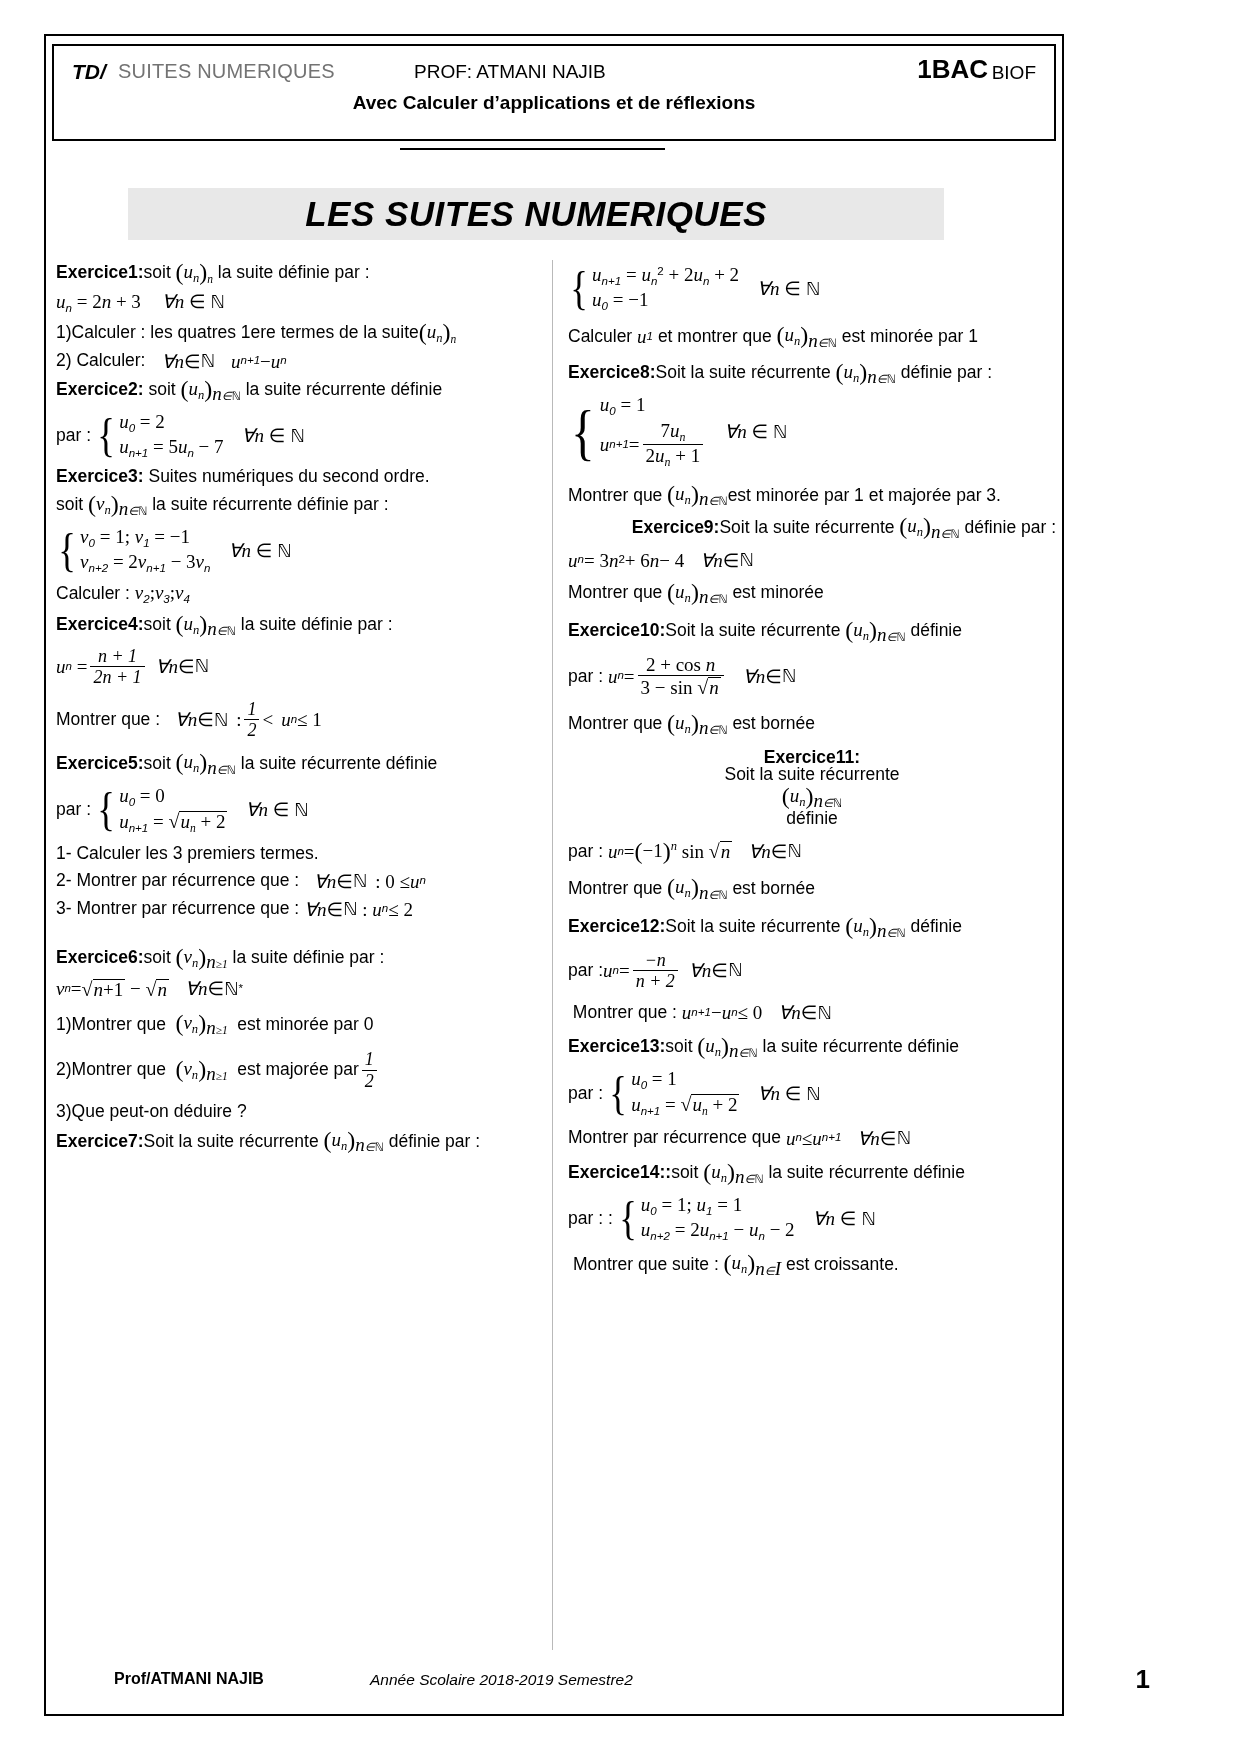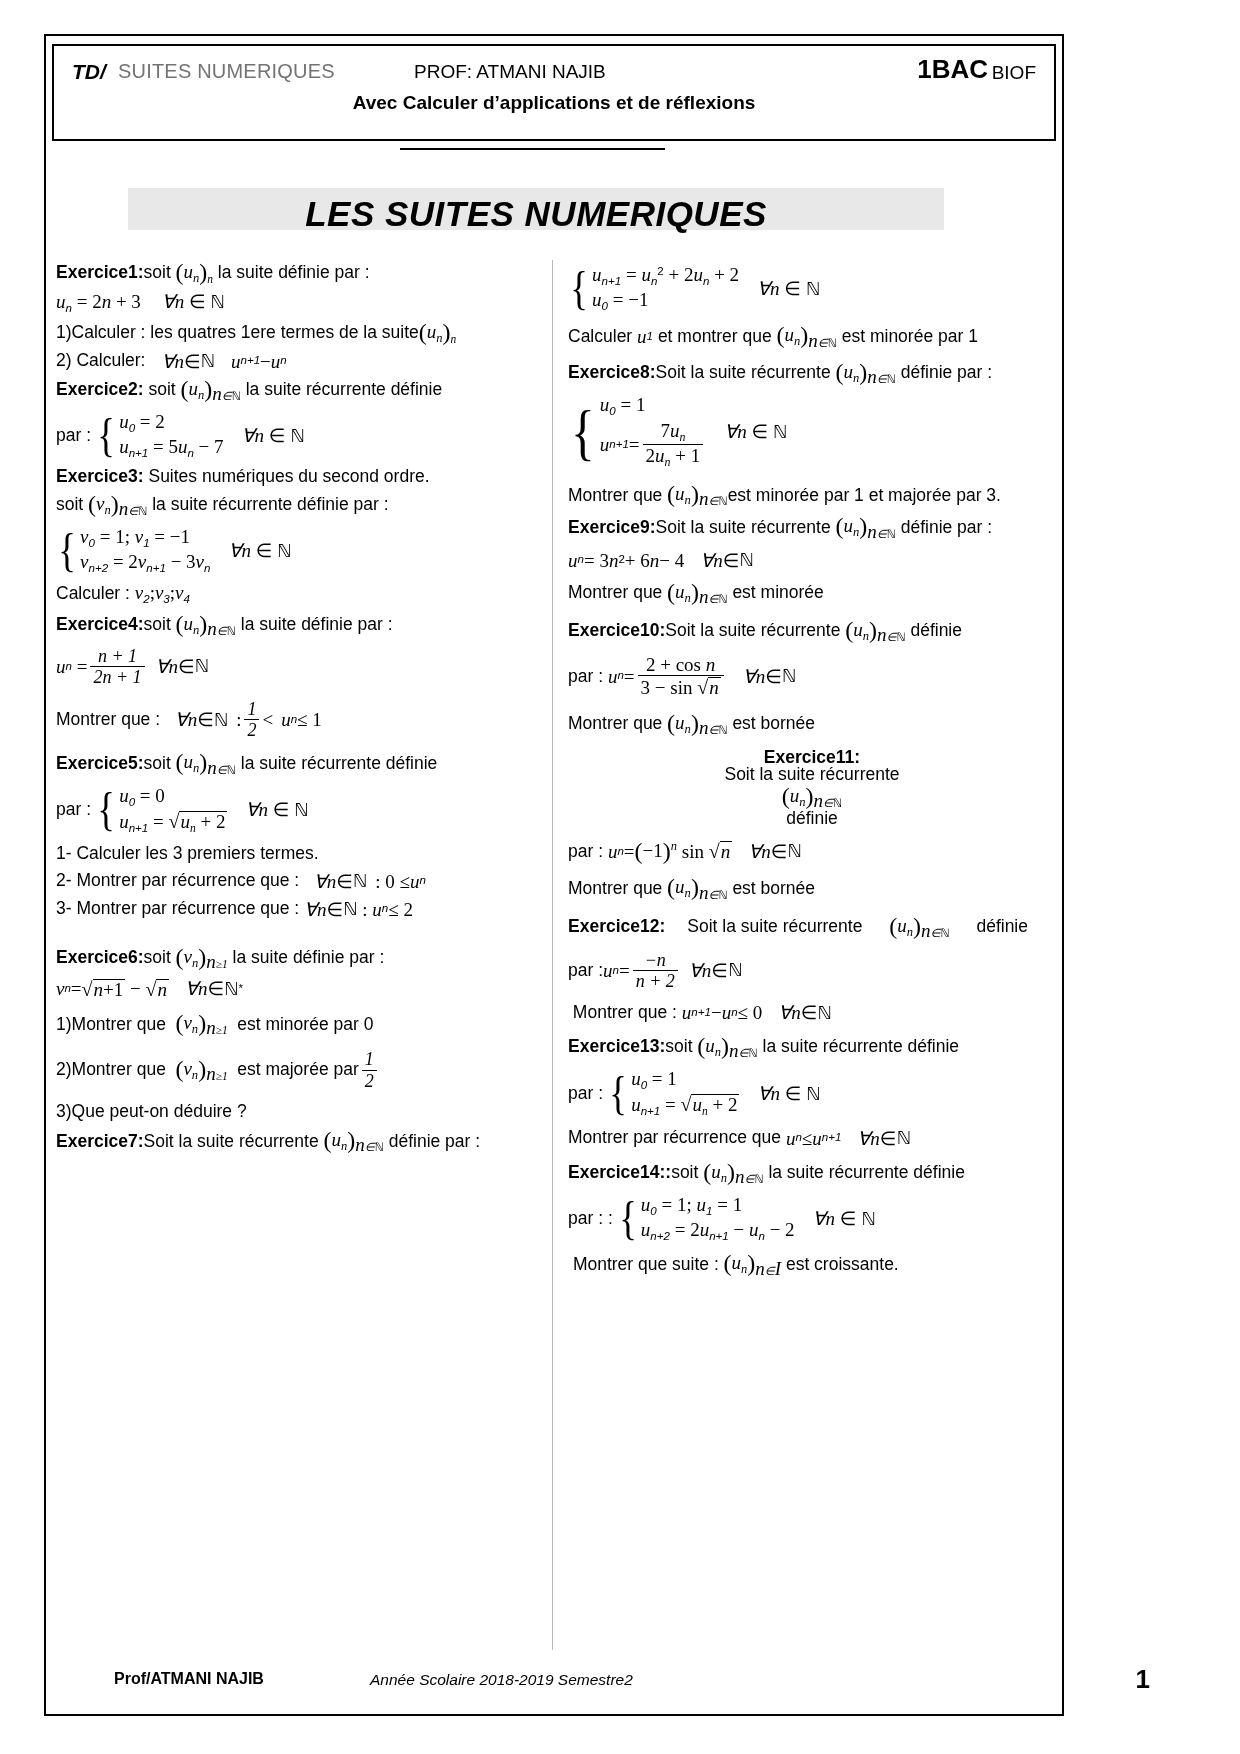--- a/index.html
+++ b/index.html
@@ -64,21 +64,21 @@
     position: absolute;
     left: 400px; top: 148px;
     width: 265px; height: 2px;
     background: #000;
   }
 
   
   .title-band {
     position: absolute;
     left: 128px; top: 188px;
-    width: 816px; height: 42px;
+    width: 816px; height: 52px;
     background: #e8e8e8;
   }
   .title-band span {
     display: block;
     text-align: center;
     line-height: 52px;
     font-size: 35px;
     font-weight: bold;
     font-style: italic;
     letter-spacing: .5px;
@@ -442,21 +442,21 @@
           </div>
         </span>
         <span class="after"><span class="m">∀n</span><span class="mn"> ∈ </span><span class="nset">ℕ</span></span>
       </div>
       <div class="blk rowflex" style="margin-top:10px;">
         <span>Montrer que</span>
         <span class="seq">&nbsp;<span class="par">(</span><span class="m">u</span><span class="sub">n</span><span class="par">)</span><span class="idx"><span class="m">n</span>∈<span class="nset">ℕ</span></span></span>
         <span>est minorée par 1 et majorée par 3.</span>
       </div>
 
-      <div class="blk rowflex" style="margin-top:0;">
+      <div class="blk rowflex" style="margin-top:0;justify-content:flex-end;">
         <span class="bold">Exercice9:</span>
         <span>Soit la suite récurrente</span>
         <span class="seq">&nbsp;<span class="par">(</span><span class="m">u</span><span class="sub">n</span><span class="par">)</span><span class="idx"><span class="m">n</span>∈<span class="nset">ℕ</span></span>&nbsp;</span>
         <span>définie par :</span>
       </div>
       <div class="blk rowflex" style="margin-top:10px;">
         <span class="m">u</span>
           <span class="sub">n</span>
           <span class="mn"> = 3</span>
           <span class="m">n</span>
@@ -521,21 +521,21 @@
           <span class="m">∀n</span>
           <span class="mn"> ∈ </span>
           <span class="nset">ℕ</span>
       </div>
       <div class="blk rowflex" style="margin-top:12px;">
         <span>Montrer que</span>
         <span class="seq">&nbsp;<span class="par">(</span><span class="m">u</span><span class="sub">n</span><span class="par">)</span><span class="idx"><span class="m">n</span>∈<span class="nset">ℕ</span></span>&nbsp;</span>
         <span>est bornée</span>
       </div>
 
-      <div class="blk rowflex" style="margin-top:12px;gap:22px;">
+      <div class="blk rowflex" style="margin-top:12px;">
         <span class="bold">Exercice12:</span>
         <span>Soit la suite récurrente</span>
         <span class="seq">&nbsp;<span class="par">(</span><span class="m">u</span><span class="sub">n</span><span class="par">)</span><span class="idx"><span class="m">n</span>∈<span class="nset">ℕ</span></span>&nbsp;</span>
         <span>définie</span>
       </div>
       <div class="blk rowflex" style="margin-top:10px;">
         <span>par :</span>
         <span class="m">u</span>
           <span class="sub">n</span>
           <span class="mn"> = </span>

